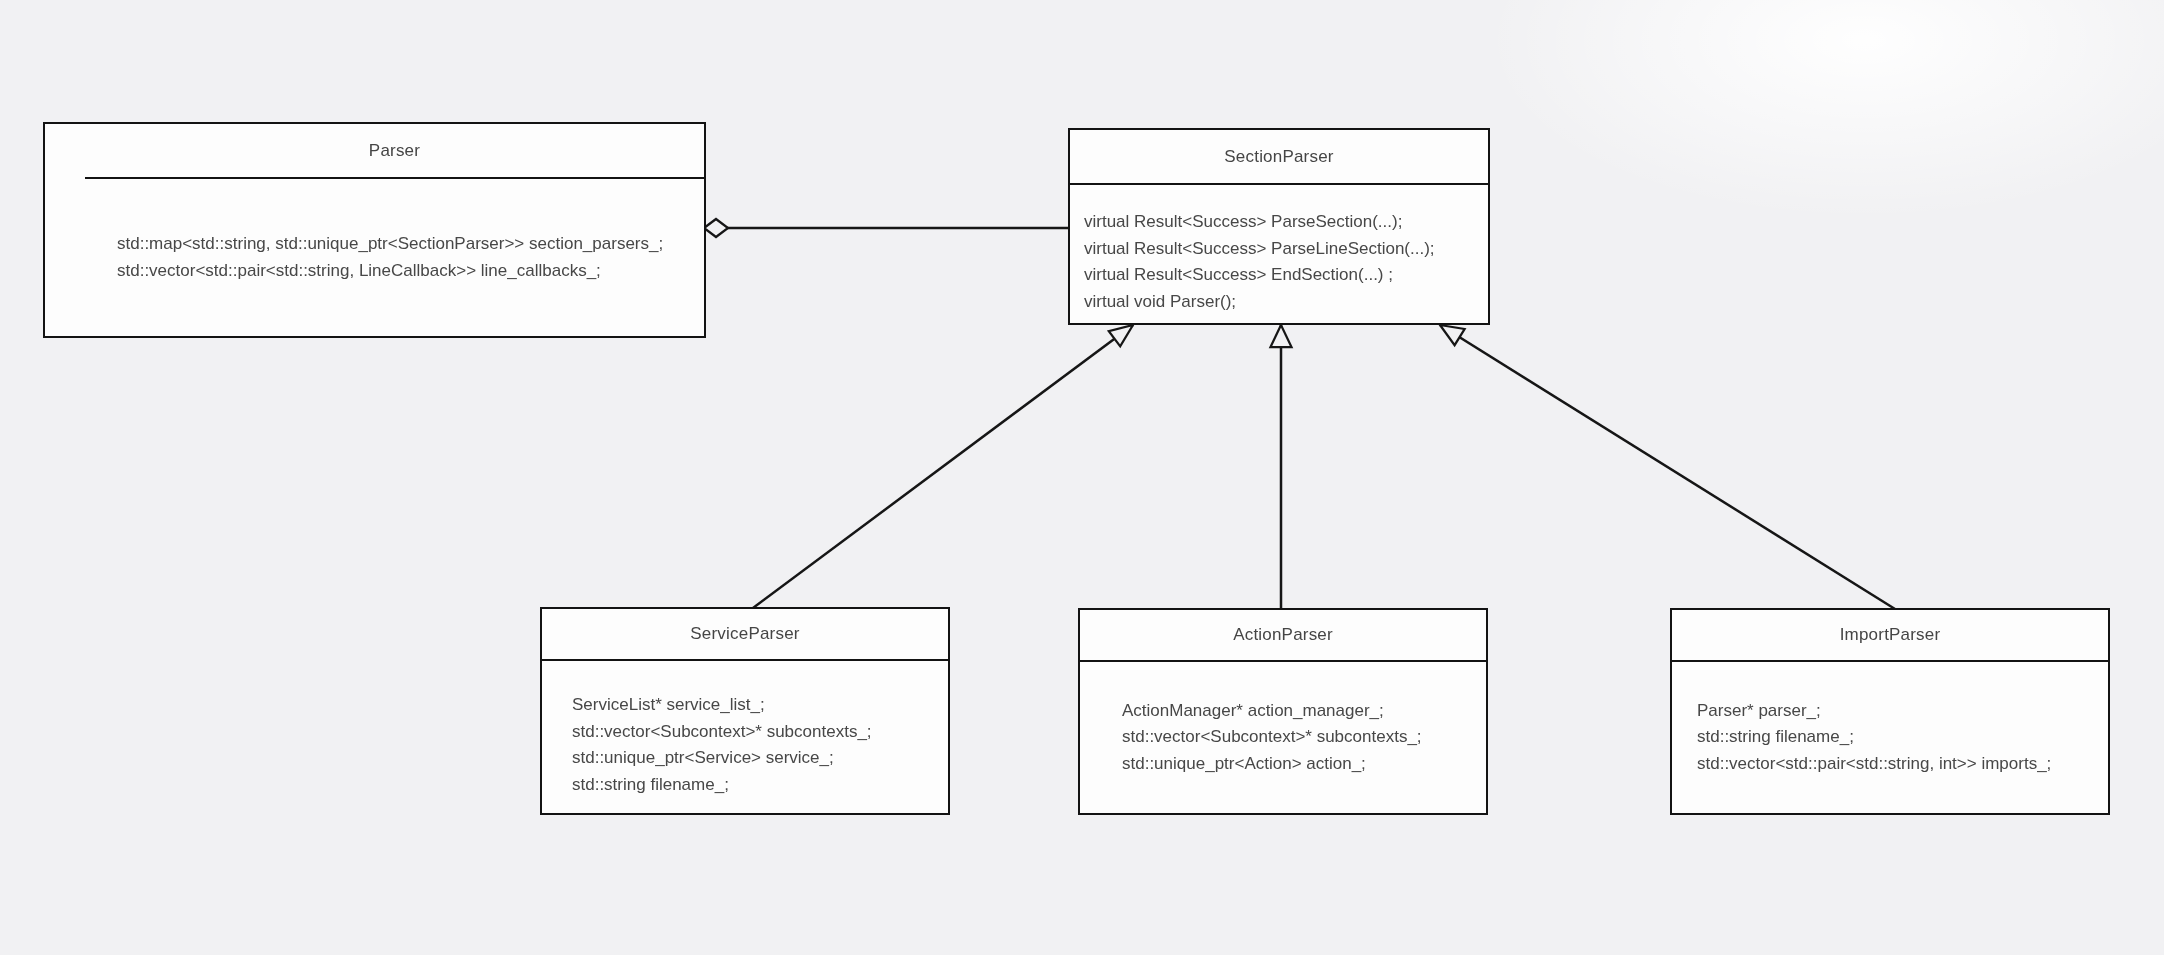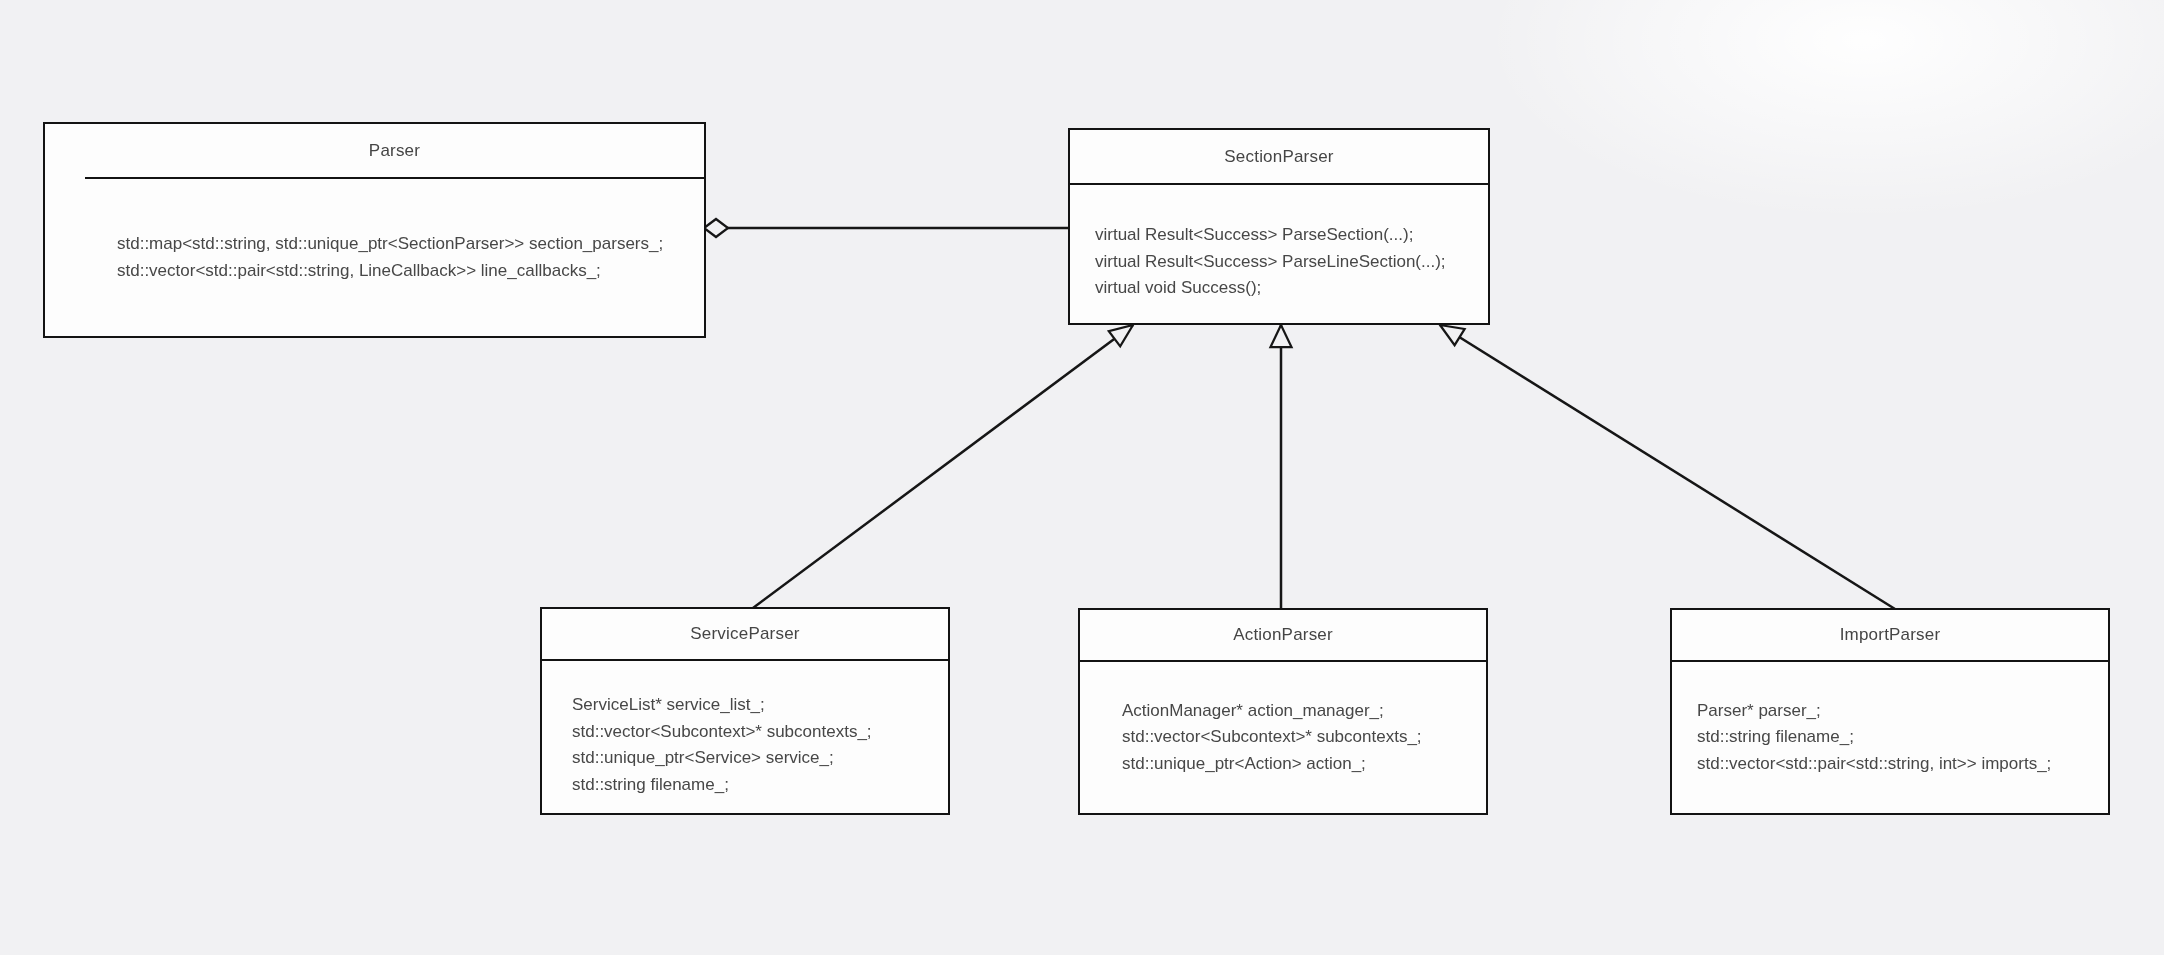--- a/index.html
+++ b/index.html
@@ -59,24 +59,25 @@
   <div class="uml-class" style="left:43px;top:122px;width:663px;height:216px;padding-left:40px;">
     <div class="uml-title" style="height:55px;">Parser</div>
     <div class="uml-members" style="padding-left:32px;">
       <div>std::map&lt;std::string, std::unique_ptr&lt;SectionParser&gt;&gt; section_parsers_;</div>
       <div>std::vector&lt;std::pair&lt;std::string, LineCallback&gt;&gt; line_callbacks_;</div>
     </div>
   </div>
 
   <div class="uml-class" style="left:1068px;top:128px;width:422px;height:197px;justify-content:space-between;">
     <div class="uml-title" style="height:55px;">SectionParser</div>
-    <div class="uml-members" style="padding-left:25px;margin-top:16px;">
+    <div class="uml-members" style="padding-left:14px;margin-top:16px;">
       <div>virtual Result&lt;Success&gt; ParseSection(...);</div>
       <div>virtual Result&lt;Success&gt; ParseLineSection(...);</div>
-      <div>virtual void Success();</div>
+      <div>virtual Result&lt;Success&gt; EndSection(...) ;</div>
+      <div>virtual void Parser();</div>
     </div>
   </div>
 
   <div class="uml-class" style="left:540px;top:607px;width:410px;height:208px;gap:16px;">
     <div class="uml-title" style="height:52px;">ServiceParser</div>
     <div class="uml-members" style="padding-left:30px;border-radius:23px;">
       <div>ServiceList* service_list_;</div>
       <div>std::vector&lt;Subcontext&gt;* subcontexts_;</div>
       <div>std::unique_ptr&lt;Service&gt; service_;</div>
       <div>std::string filename_;</div>

